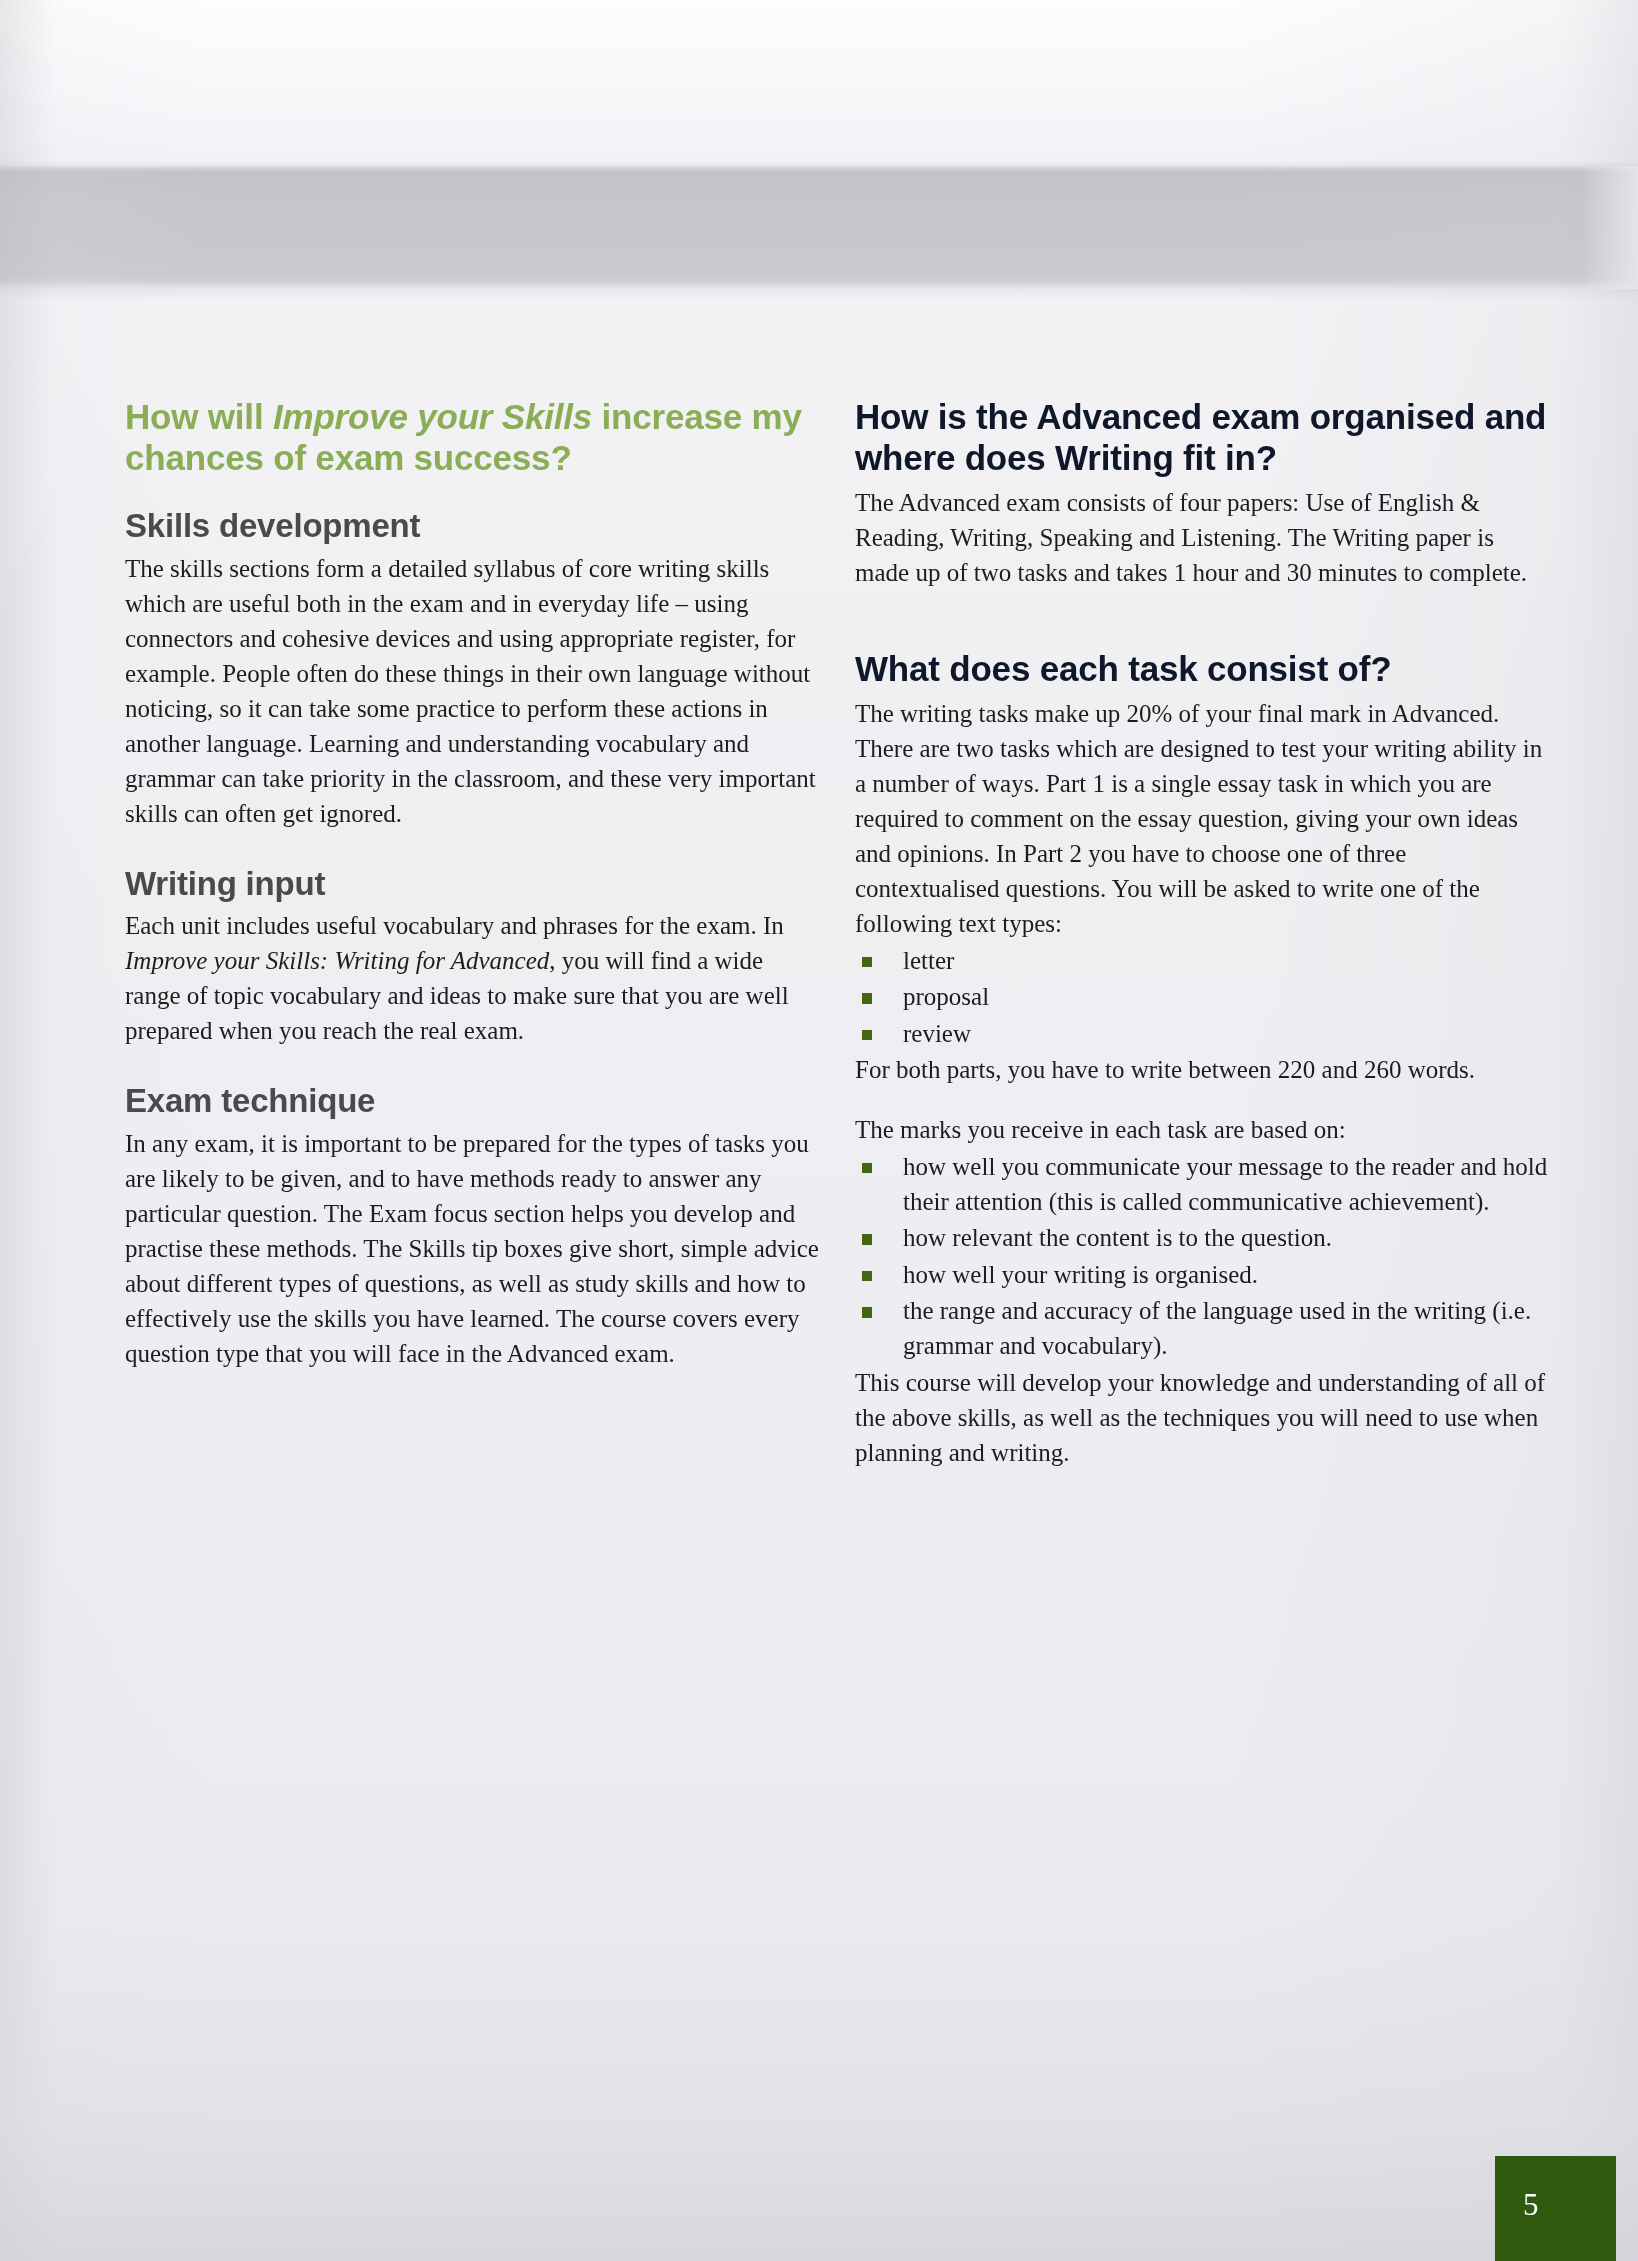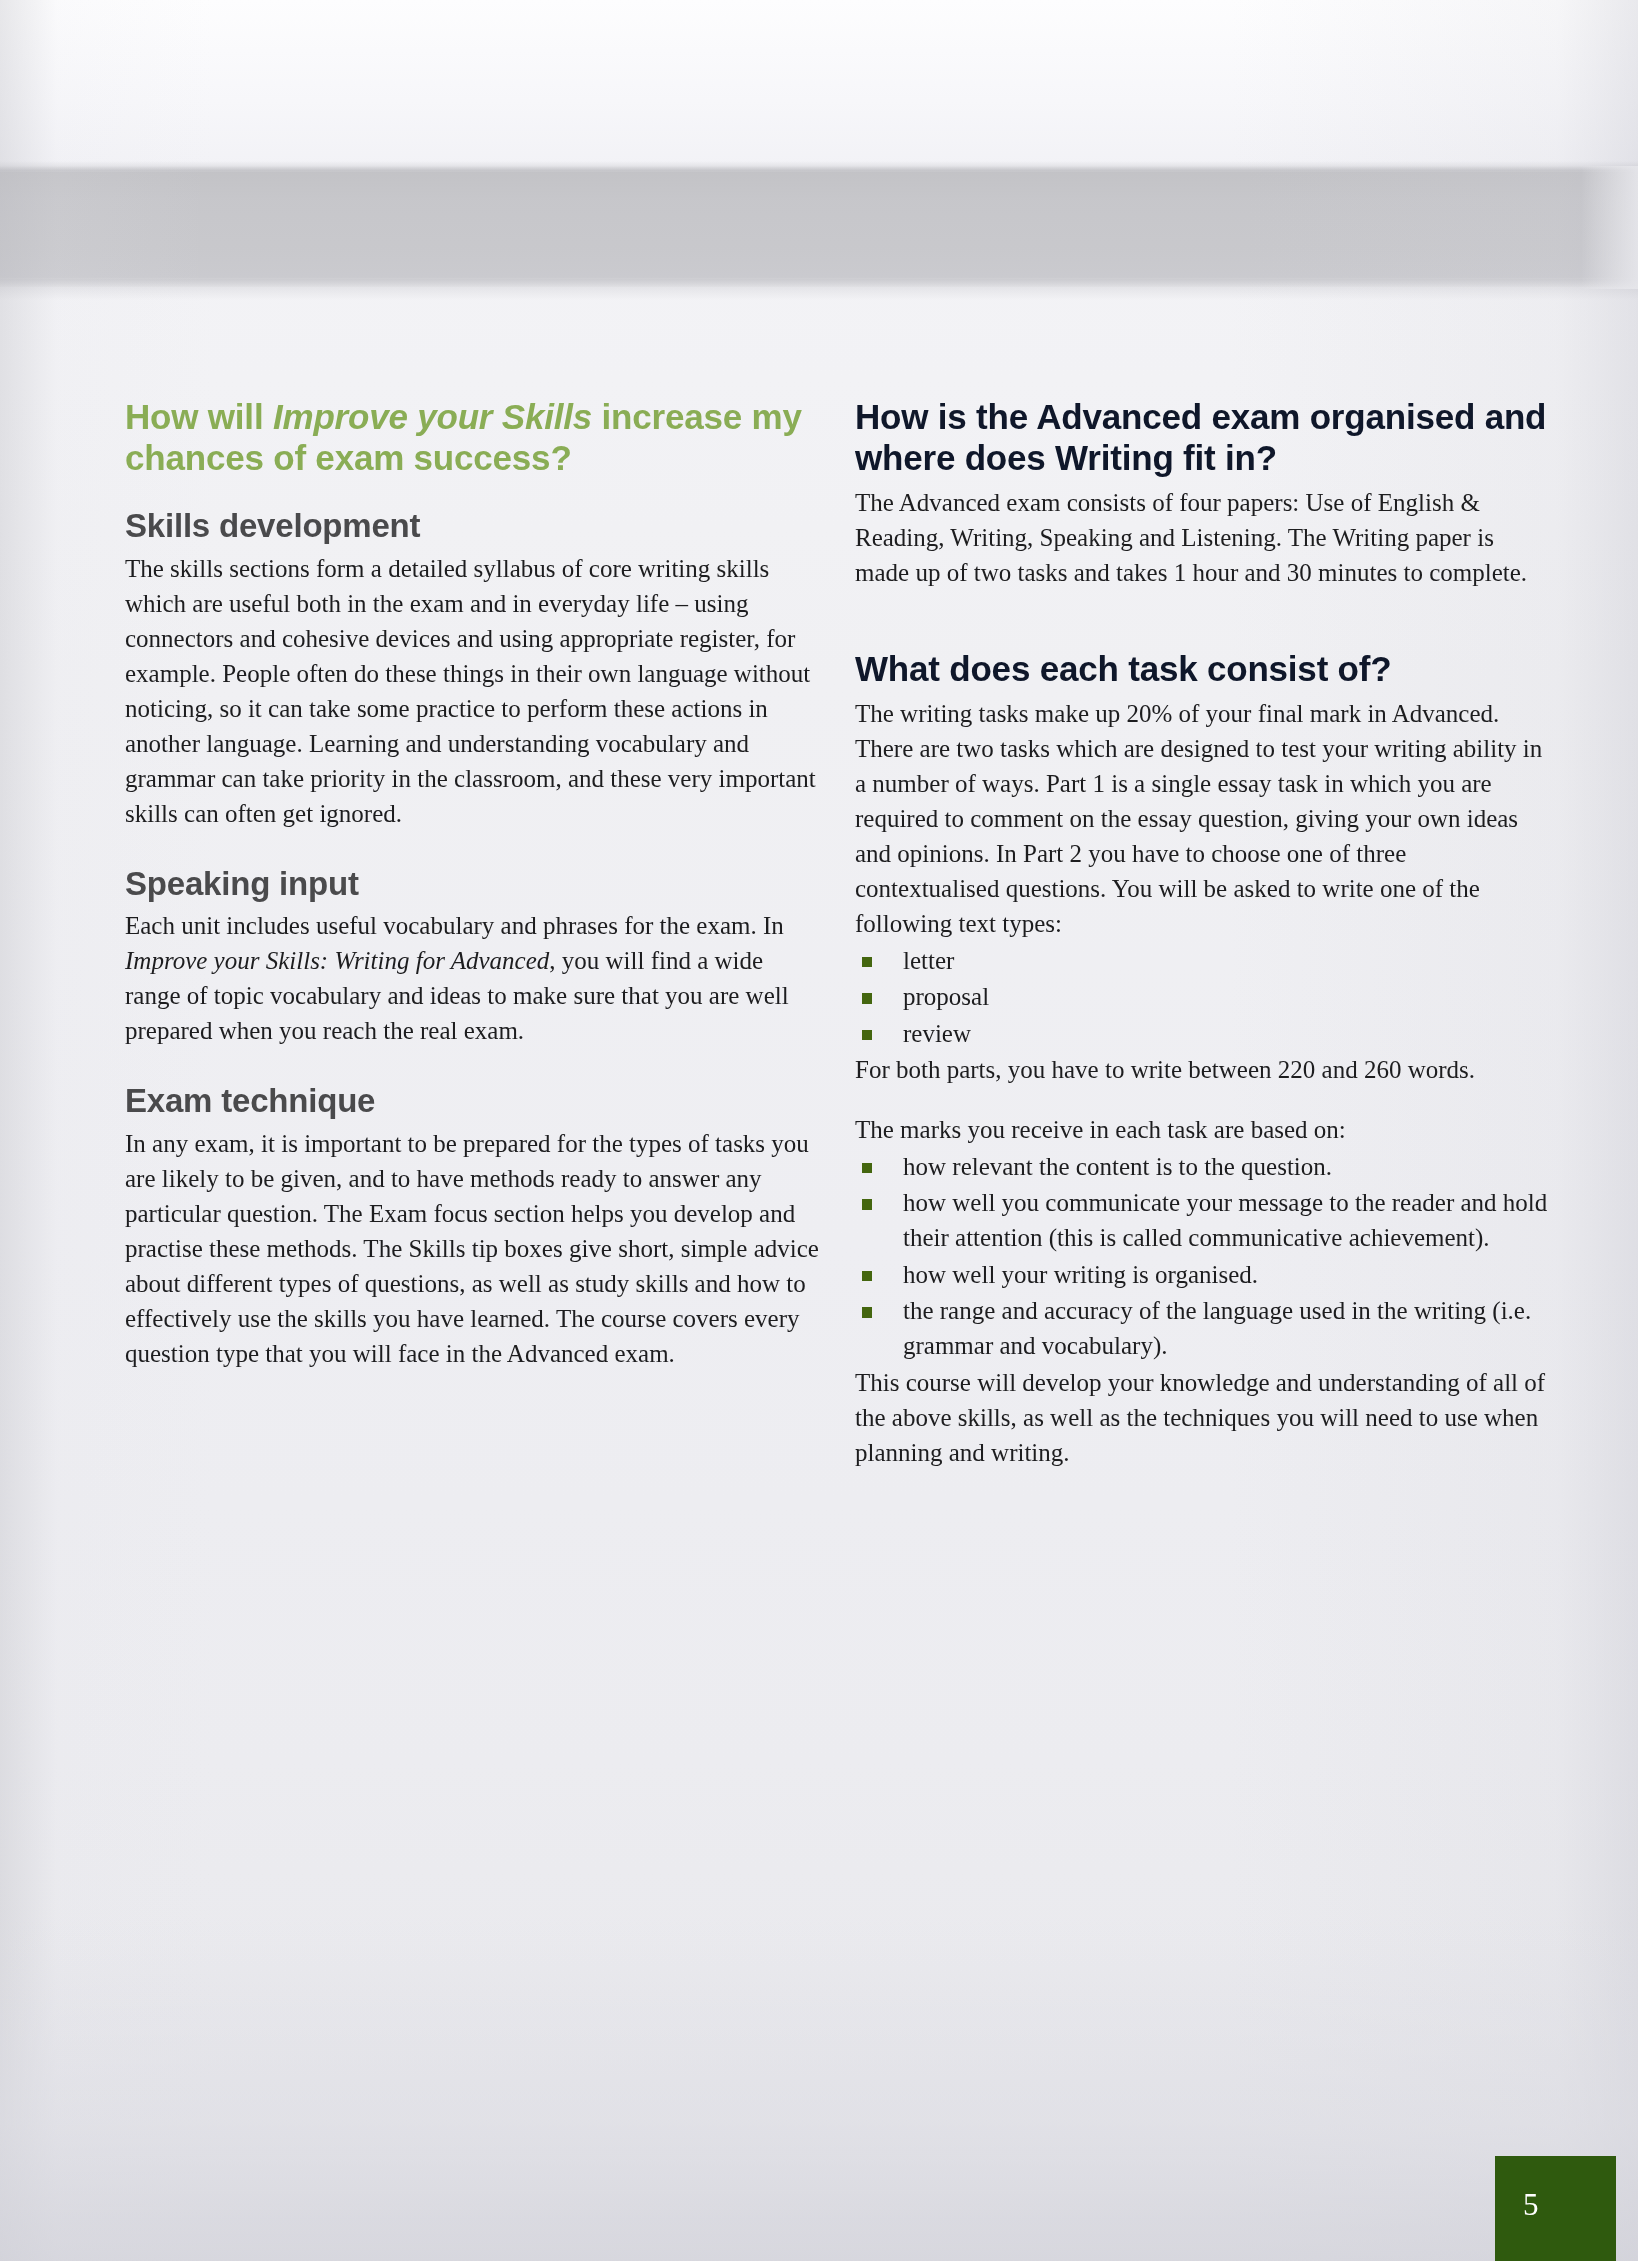--- a/index.html
+++ b/index.html
@@ -171,21 +171,21 @@
 
 <div class="content">
 
   <div class="col col-left">
 
     <h1 class="section-title title-light"><span>How will </span><span class="ital">Improve your Skills</span><span> increase my chances of exam success?</span></h1>
 
     <h2 class="sub-title first">Skills development</h2>
     <p class="body">The skills sections form a detailed syllabus of core writing skills which are useful both in the exam and in everyday life – using connectors and cohesive devices and using appropriate register, for example. People often do these things in their own language without noticing, so it can take some practice to perform these actions in another language. Learning and understanding vocabulary and grammar can take priority in the classroom, and these very important skills can often get ignored.</p>
 
-    <h2 class="sub-title">Speaking input</h2>
+    <h2 class="sub-title">Writing input</h2>
     <p class="body"><span>Each unit includes useful vocabulary and phrases for the exam. In </span><span class="ital">Improve your Skills: Writing for Advanced</span><span>, you will find a wide range of topic vocabulary and ideas to make sure that you are well prepared when you reach the real exam.</span></p>
 
     <h2 class="sub-title">Exam technique</h2>
     <p class="body">In any exam, it is important to be prepared for the types of tasks you are likely to be given, and to have methods ready to answer any particular question. The Exam focus section helps you develop and practise these methods. The Skills tip boxes give short, simple advice about different types of questions, as well as study skills and how to effectively use the skills you have learned. The course covers every question type that you will face in the Advanced exam.</p>
   </div>
 
   <div class="col col-right">
 
     <h1 class="section-title title-dark">How is the Advanced exam organised and where does Writing fit in?</h1>
     <p class="body">The Advanced exam consists of four papers: Use of English &amp; Reading, Writing, Speaking and Listening. The Writing paper is made up of two tasks and takes 1 hour and 30 minutes to complete.</p>
@@ -197,22 +197,22 @@
       <li><span class="sq"></span><span>letter</span></li>
       <li><span class="sq"></span><span>proposal</span></li>
       <li><span class="sq"></span><span>review</span></li>
     </ul>
 
     <p class="body after-list">For both parts, you have to write between 220 and 260 words.</p>
 
     <p class="body gap-before">The marks you receive in each task are based on:</p>
 
     <ul class="bullets tight">
+      <li><span class="sq"></span><span>how well you communicate your message to the reader and hold their attention (this is called communicative achievement).</span></li>
       <li><span class="sq"></span><span>how relevant the content is to the question.</span></li>
-      <li><span class="sq"></span><span>how well you communicate your message to the reader and hold their attention (this is called communicative achievement).</span></li>
       <li><span class="sq"></span><span>how well your writing is organised.</span></li>
       <li><span class="sq"></span><span>the range and accuracy of the language used in the writing (i.e. grammar and vocabulary).</span></li>
     </ul>
 
     <p class="body after-list">This course will develop your knowledge and understanding of all of the above skills, as well as the techniques you will need to use when planning and writing.</p>
   </div>
 
   <div class="page-badge">
     <span class="num">5</span>
   </div>

